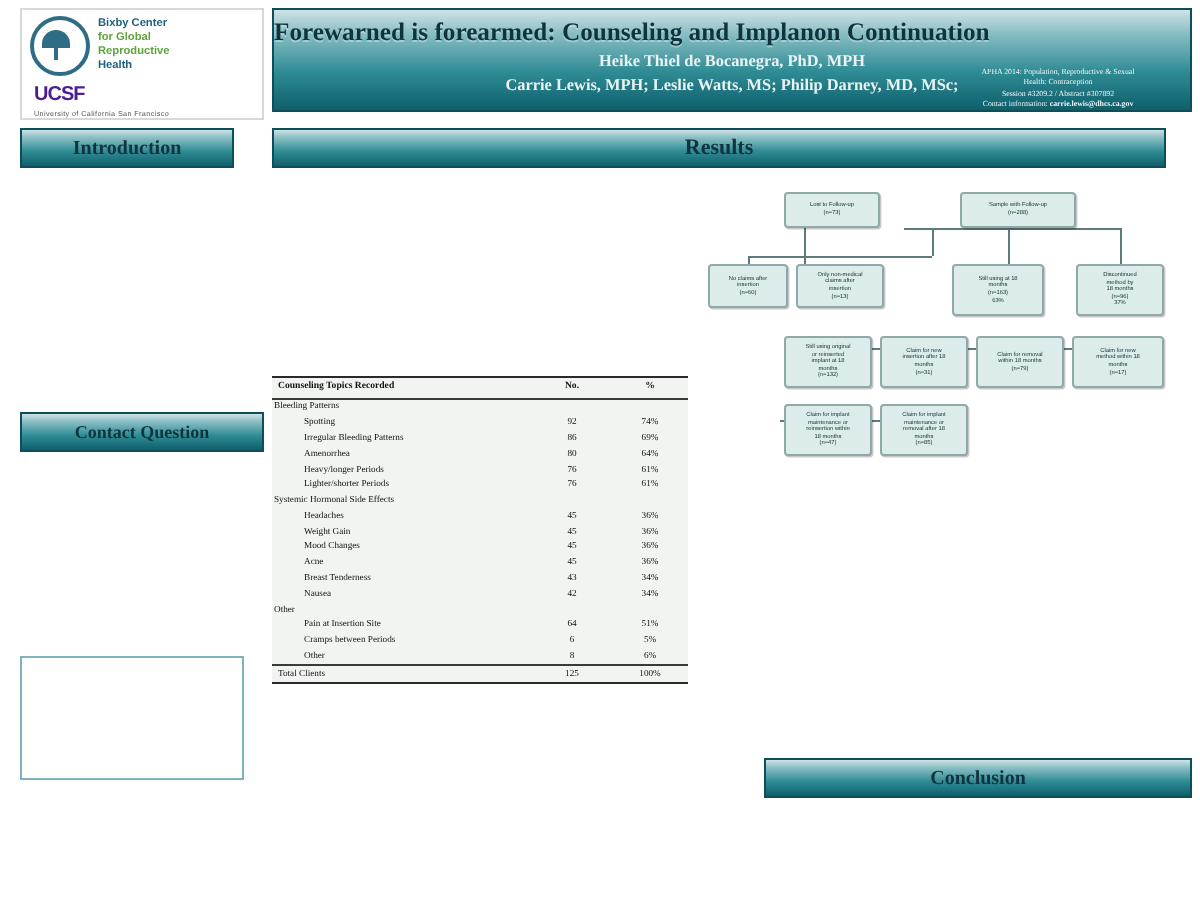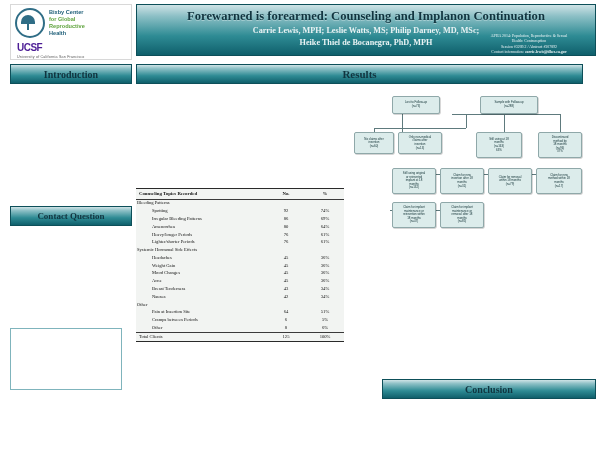--- a/index.html
+++ b/index.html
@@ -92,21 +92,20 @@
   .header-banner {
     position: absolute;
     left: 136px; top: 4px;
     width: 460px; height: 52px;
     background: linear-gradient(180deg, #cfe3e6 0%, #8dc0c6 22%, #2e8b94 62%, #0f5f6b 100%);
     border: 1px solid #0d4f59;
     box-sizing: border-box;
     overflow: hidden;
   }
   .poster-title {
-    text-align: center;
     color: #10343f;
     font-weight: bold;
     font-size: 12.6px;
     line-height: 16px;
     padding-top: 3px;
     text-shadow: 0 1px 0 rgba(255,255,255,.35);
   }
   .authors {
     text-align: center;
     color: #e9f3f4;
@@ -132,21 +131,21 @@
     background: linear-gradient(180deg, #cfe3e6 0%, #8dc0c6 20%, #2e8b94 60%, #0f5f6b 100%);
     border: 1px solid #0d4f59;
     box-sizing: border-box;
     color: #10343f;
     font-weight: bold;
     display: flex;
     align-items: center;
     justify-content: center;
     text-align: center;
   }
-  .bar-introduction { left: 10px;  top: 64px;  width: 122px; height: 20px; font-size: 10px; }
+  .bar-introduction { left: 10px;  top: 64px;  width: 107px; height: 20px; font-size: 10px; }
   .bar-results      { left: 136px; top: 64px;  width: 447px; height: 20px; font-size: 11px; }
   .bar-research     { left: 10px;  top: 206px; width: 122px; height: 20px; font-size: 9px; }
   .bar-methods      { left: 10px;  top: 260px; width: 122px; height: 20px; font-size: 10px; }
   .bar-conclusion   { left: 382px; top: 379px; width: 214px; height: 20px; font-size: 10px; }
 
   
   .panel {
     position: absolute;
     background: #ffffff;
     border: 1px solid #7fb4bc;
@@ -237,22 +236,22 @@
       </div>
     </div>
     <div class="ucsf-row">
       <div class="ucsf-mark">UCSF</div>
       <div class="ucsf-sub">University of California San Francisco</div>
     </div>
   </div>
 
   <div class="header-banner">
     <div class="poster-title">Forewarned is forearmed:  Counseling and Implanon Continuation</div>
+    <div class="authors">Heike Thiel de Bocanegra, PhD, MPH</div>
     <div class="authors">Carrie Lewis, MPH; Leslie Watts, MS; Philip Darney, MD, MSc;</div>
-    <div class="authors">Heike Thiel de Bocanegra, PhD, MPH</div>
     <div class="apha-box">
       <div>APHA 2014: Population, Reproductive &amp; Sexual</div>
       <div>Health: Contraception</div>
       <div>Session #3209.2 / Abstract #307892</div>
       <div>
         <span>Contact information:</span>
         <span class="contact-mail">carrie.lewis@dhcs.ca.gov</span>
       </div>
     </div>
   </div>

